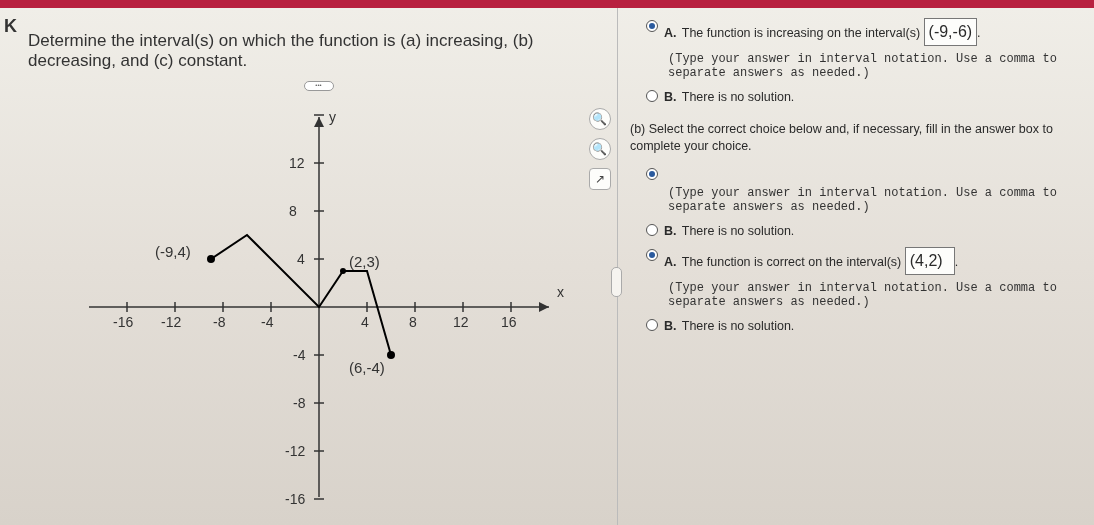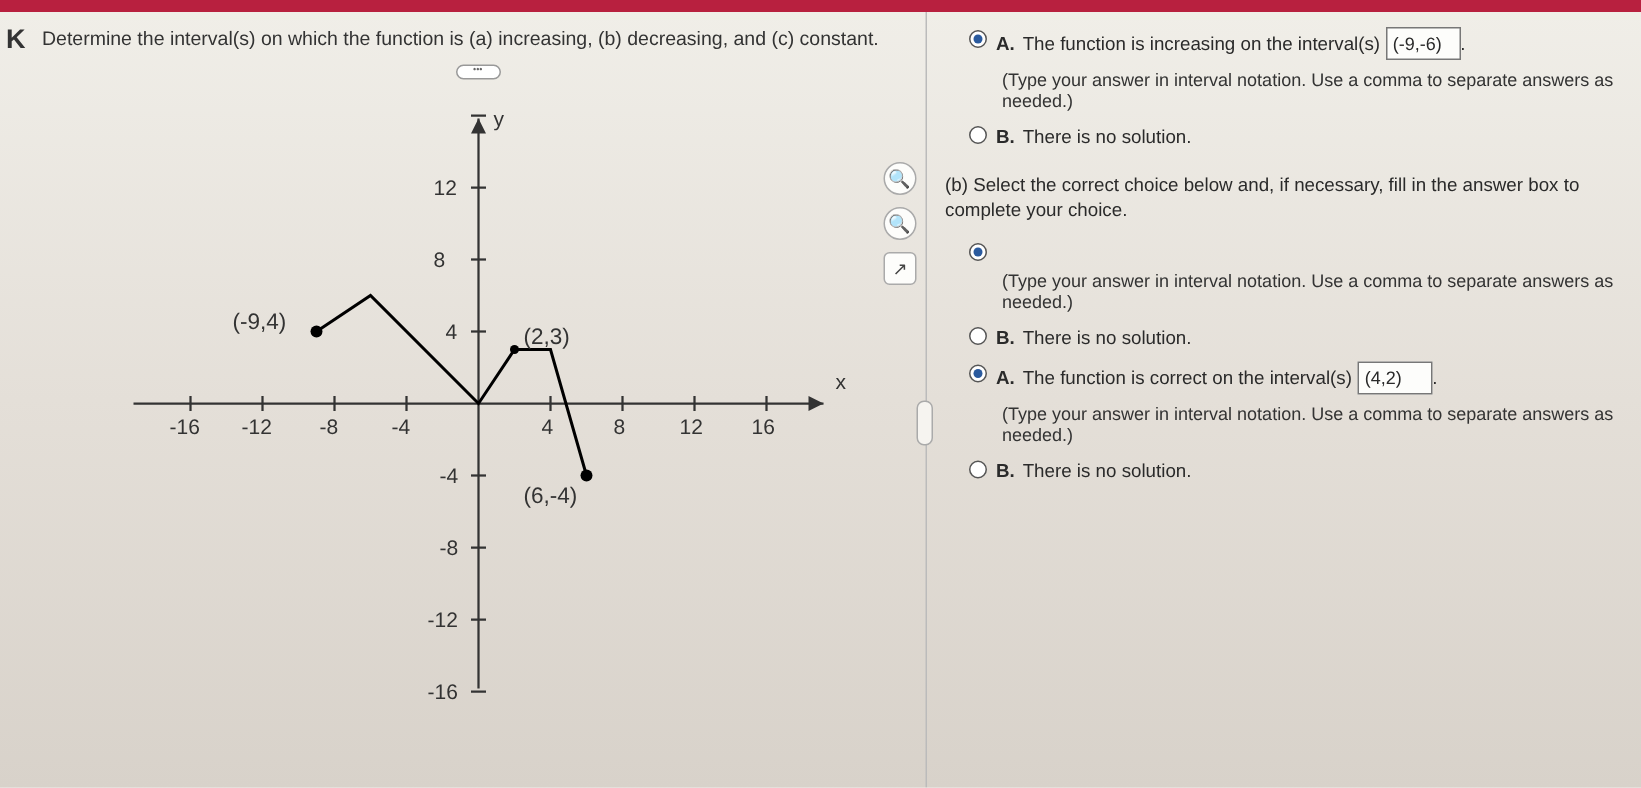--- a/index.html
+++ b/index.html
@@ -27,23 +27,24 @@
       color: #333;
       cursor: pointer;
     }
     .left-panel {
       width: 590px;
       padding: 4px 8px 8px 0;
       border-right: 1px solid #bbb;
       position: relative;
     }
     .question-text {
-      font-size: 13px;
+      font-size: 17px;
       color: #333;
       padding: 6px 10px 10px 0;
+      margin-top: 13px;
     }
     .divider-pill {
       width: 30px;
       height: 10px;
       border: 1px solid #999;
       border-radius: 5px;
       margin: 0 auto 6px;
       background: #fff;
       font-size: 6px;
       text-align: center;
@@ -127,28 +128,29 @@
       background: #2a5a9e;
       border-radius: 50%;
     }
     .choice-letter { font-weight: bold; margin-right: 2px; }
     .input-box {
       display: inline-block;
       border: 1px solid #777;
       background: #fdfdfb;
       padding: 1px 4px;
       min-width: 50px;
-      font-size: 12px;
+      font-size: 16px;
       text-align: left;
     }
     .hint-text {
       font-size: 12px;
       color: #333;
       margin-left: 38px;
       margin-bottom: 8px;
+      font-family: Liberation Mono, monospace;
     }
     .divider-handle {
       position: absolute;
       left: -7px;
       top: 50%;
       width: 11px;
       height: 30px;
       border: 1px solid #aaa;
       border-radius: 5px;
       background: #f6f4f0;

